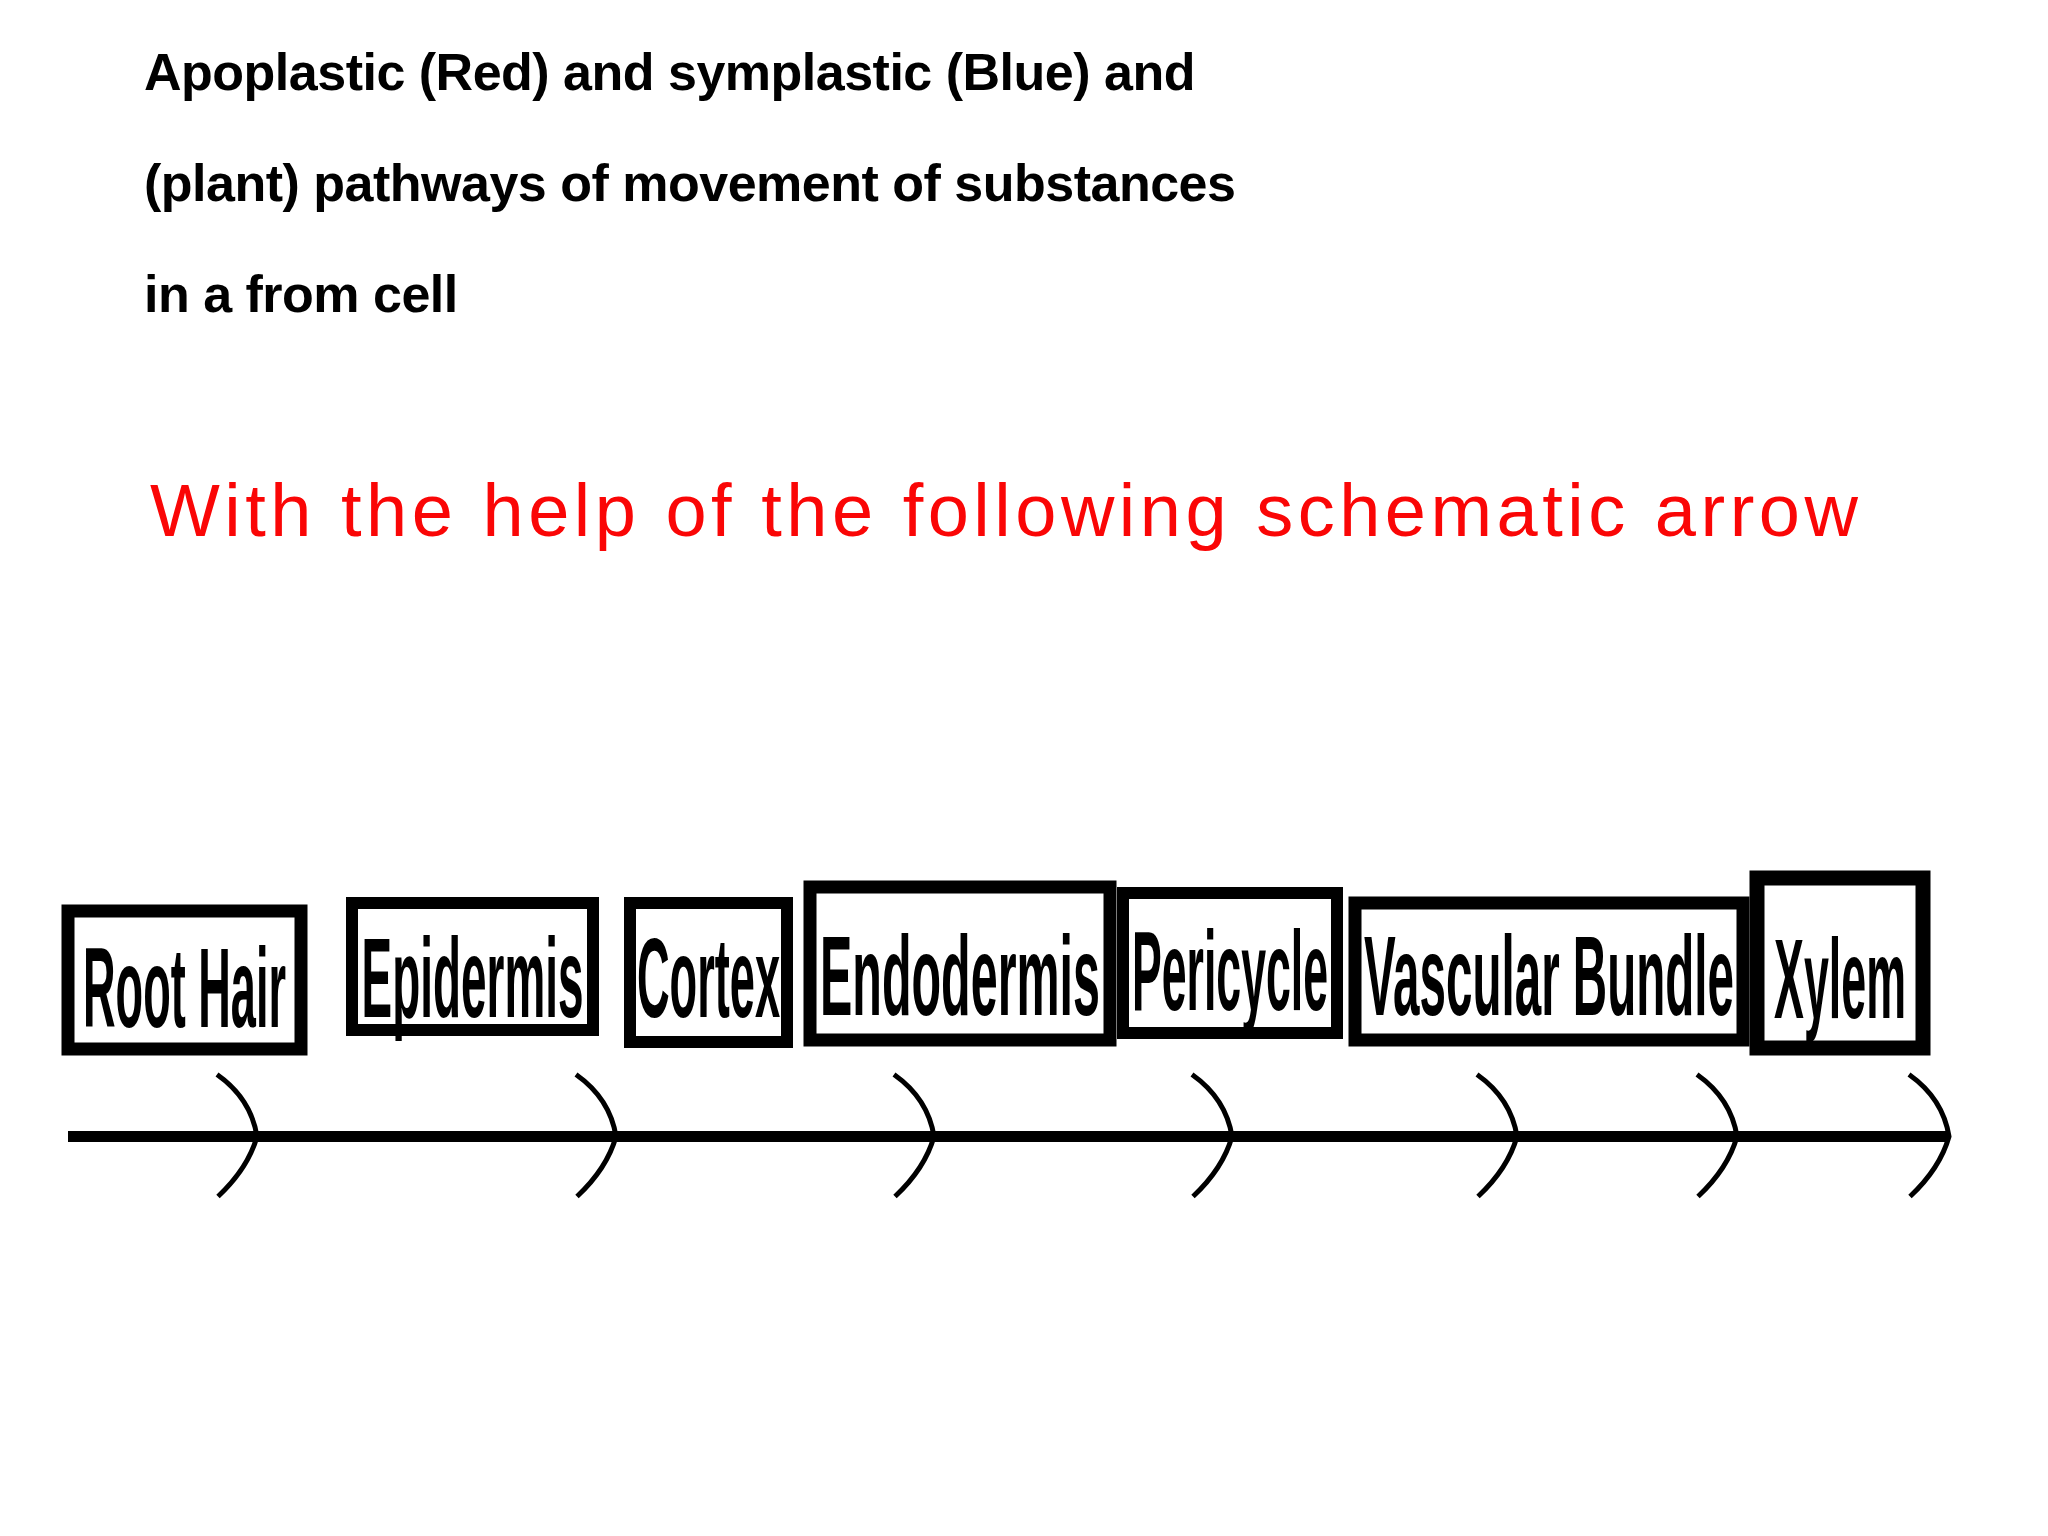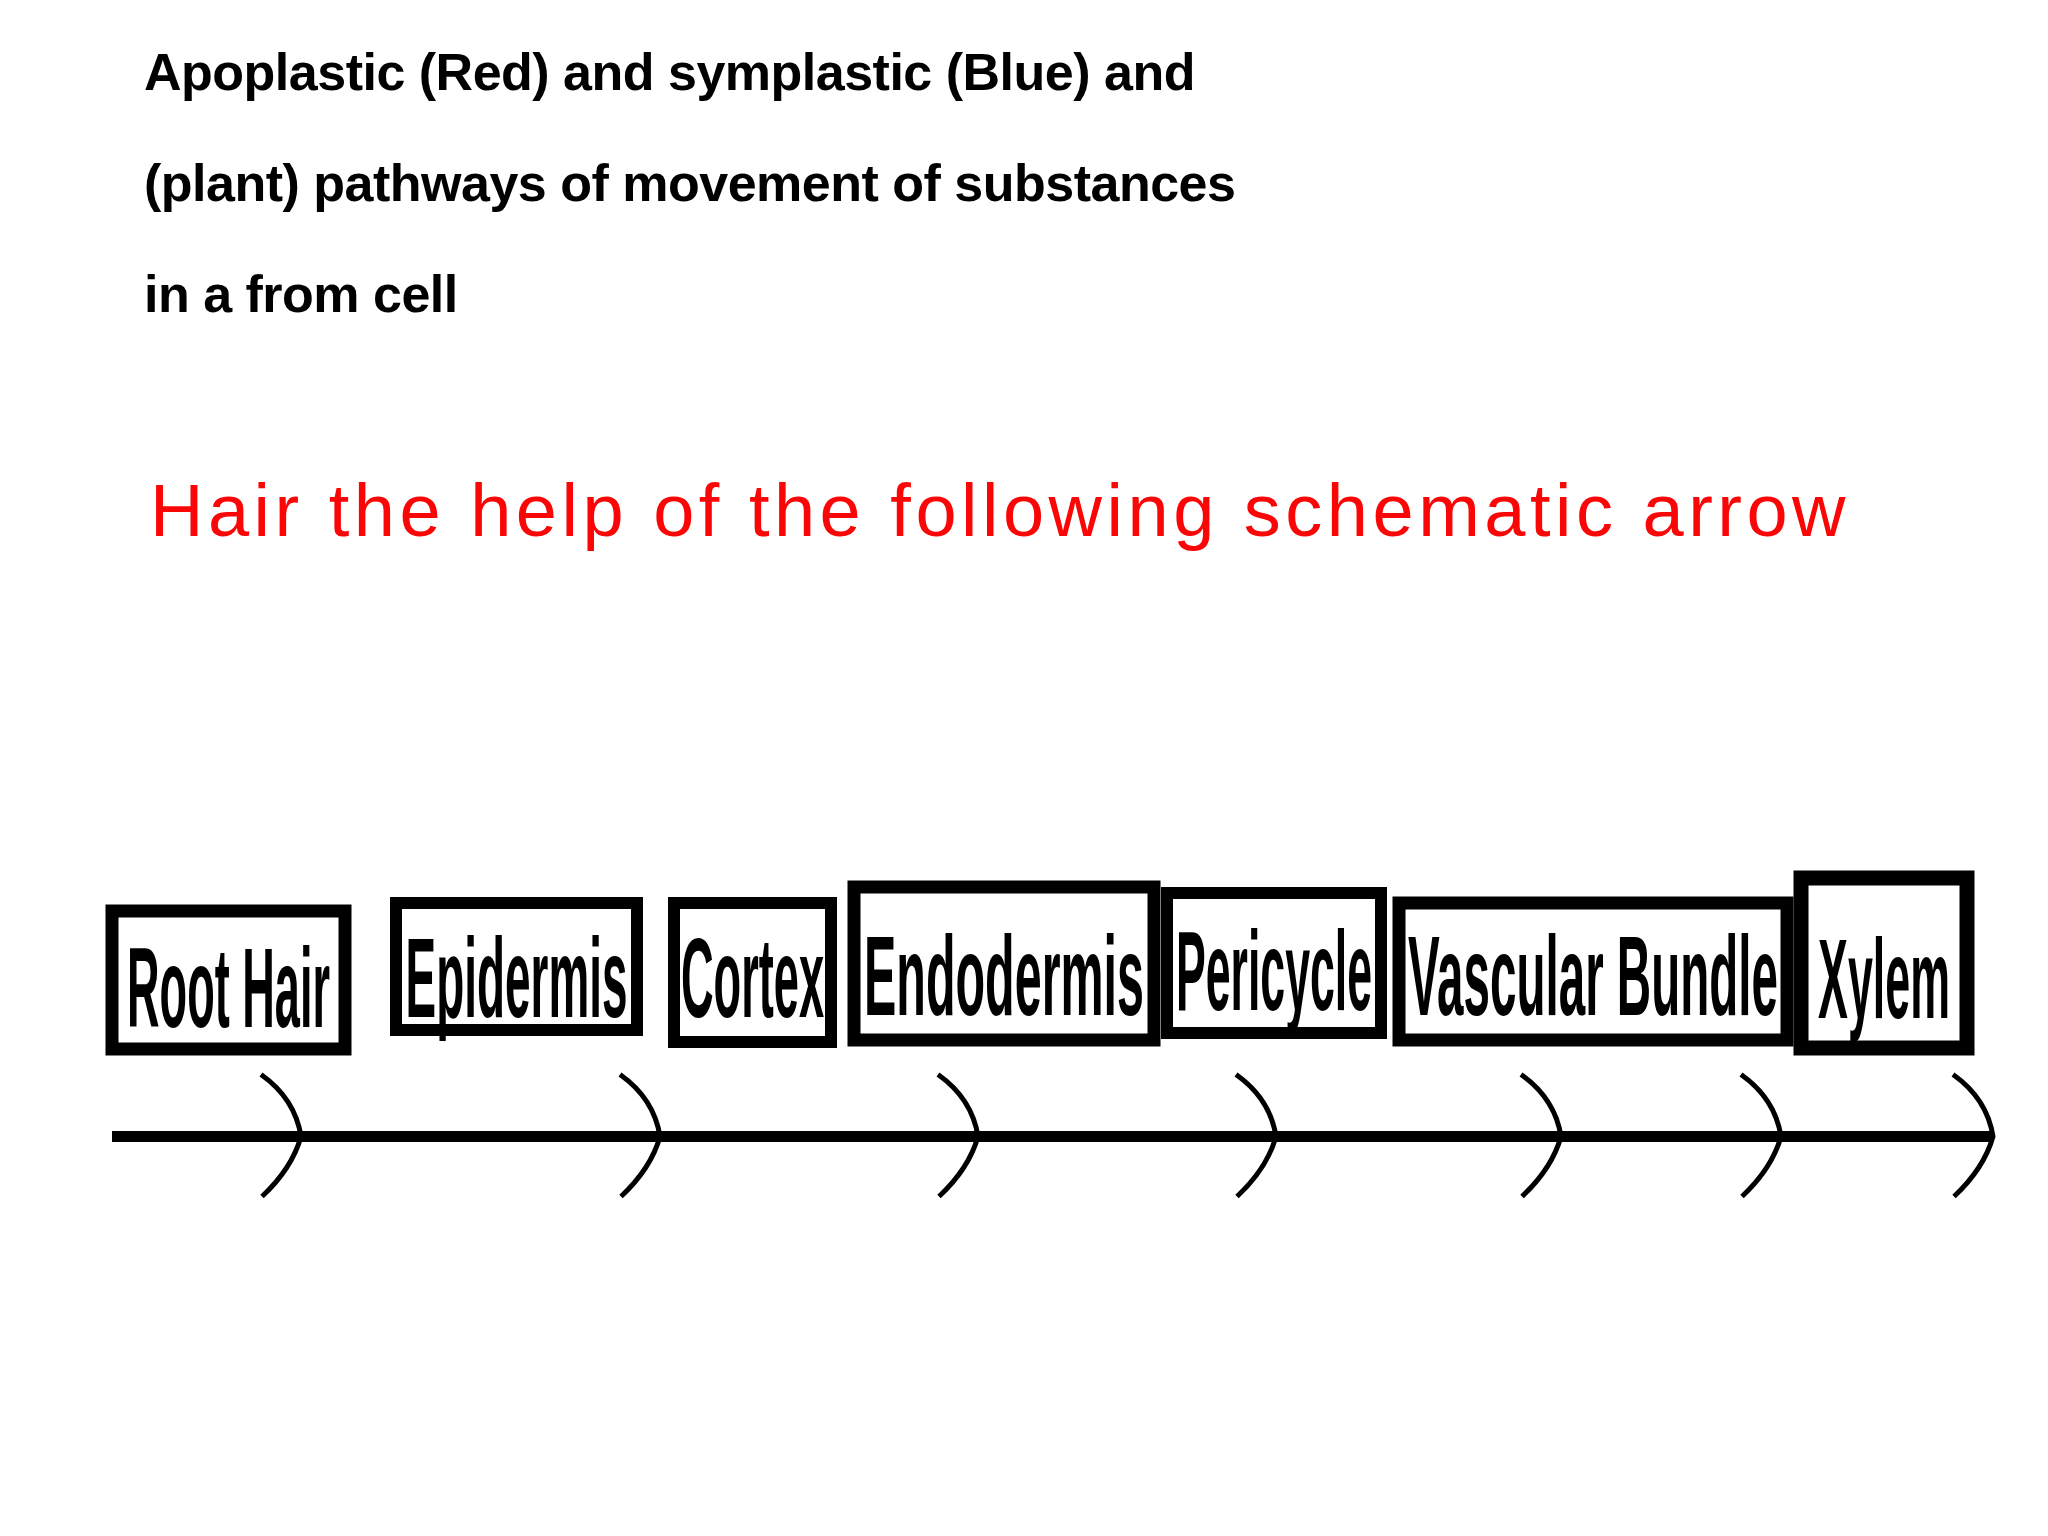--- a/index.html
+++ b/index.html
@@ -26,39 +26,39 @@
     font-size: 74px;
     line-height: 105px;
     font-weight: normal;
     color: #fa0606;
     letter-spacing: 4.5px;
     white-space: nowrap;
   }
   .flowchart-wrap {
     position: absolute;
     left: 0; top: 820px;
-    width: 1870px; height: 460px; margin-left: 44px;
+    width: 1870px; height: 460px;
   }
   svg text {
     font-family: "Liberation Sans", sans-serif;
     font-weight: bold;
     fill: #000000;
   }
 </style>
 </head>
 <body>
 
 <div class="slide-title">
   <div>Apoplastic (Red) and symplastic (Blue) and</div>
   <div>(plant) pathways of movement of substances</div>
   <div>in a from cell</div>
 </div>
 
 <div class="slide-note">
-  <div>Hair the help of the following schematic arrow</div>
+  <div>With the help of the following schematic arrow</div>
 </div>
 
 <div class="flowchart-wrap">
   <svg id="flow-svg" width="2048" height="460" viewBox="0 0 2048 460">
       <g>
         <rect x="68" y="91" width="233" height="138" fill="#ffffff" stroke="#000000" stroke-width="13"></rect>
         <text x="184.5" y="207" text-anchor="middle" font-size="114" textLength="203" lengthAdjust="spacingAndGlyphs">Root Hair</text>
       </g>
       <g>
         <rect x="352" y="83" width="241" height="127" fill="#ffffff" stroke="#000000" stroke-width="12"></rect>

